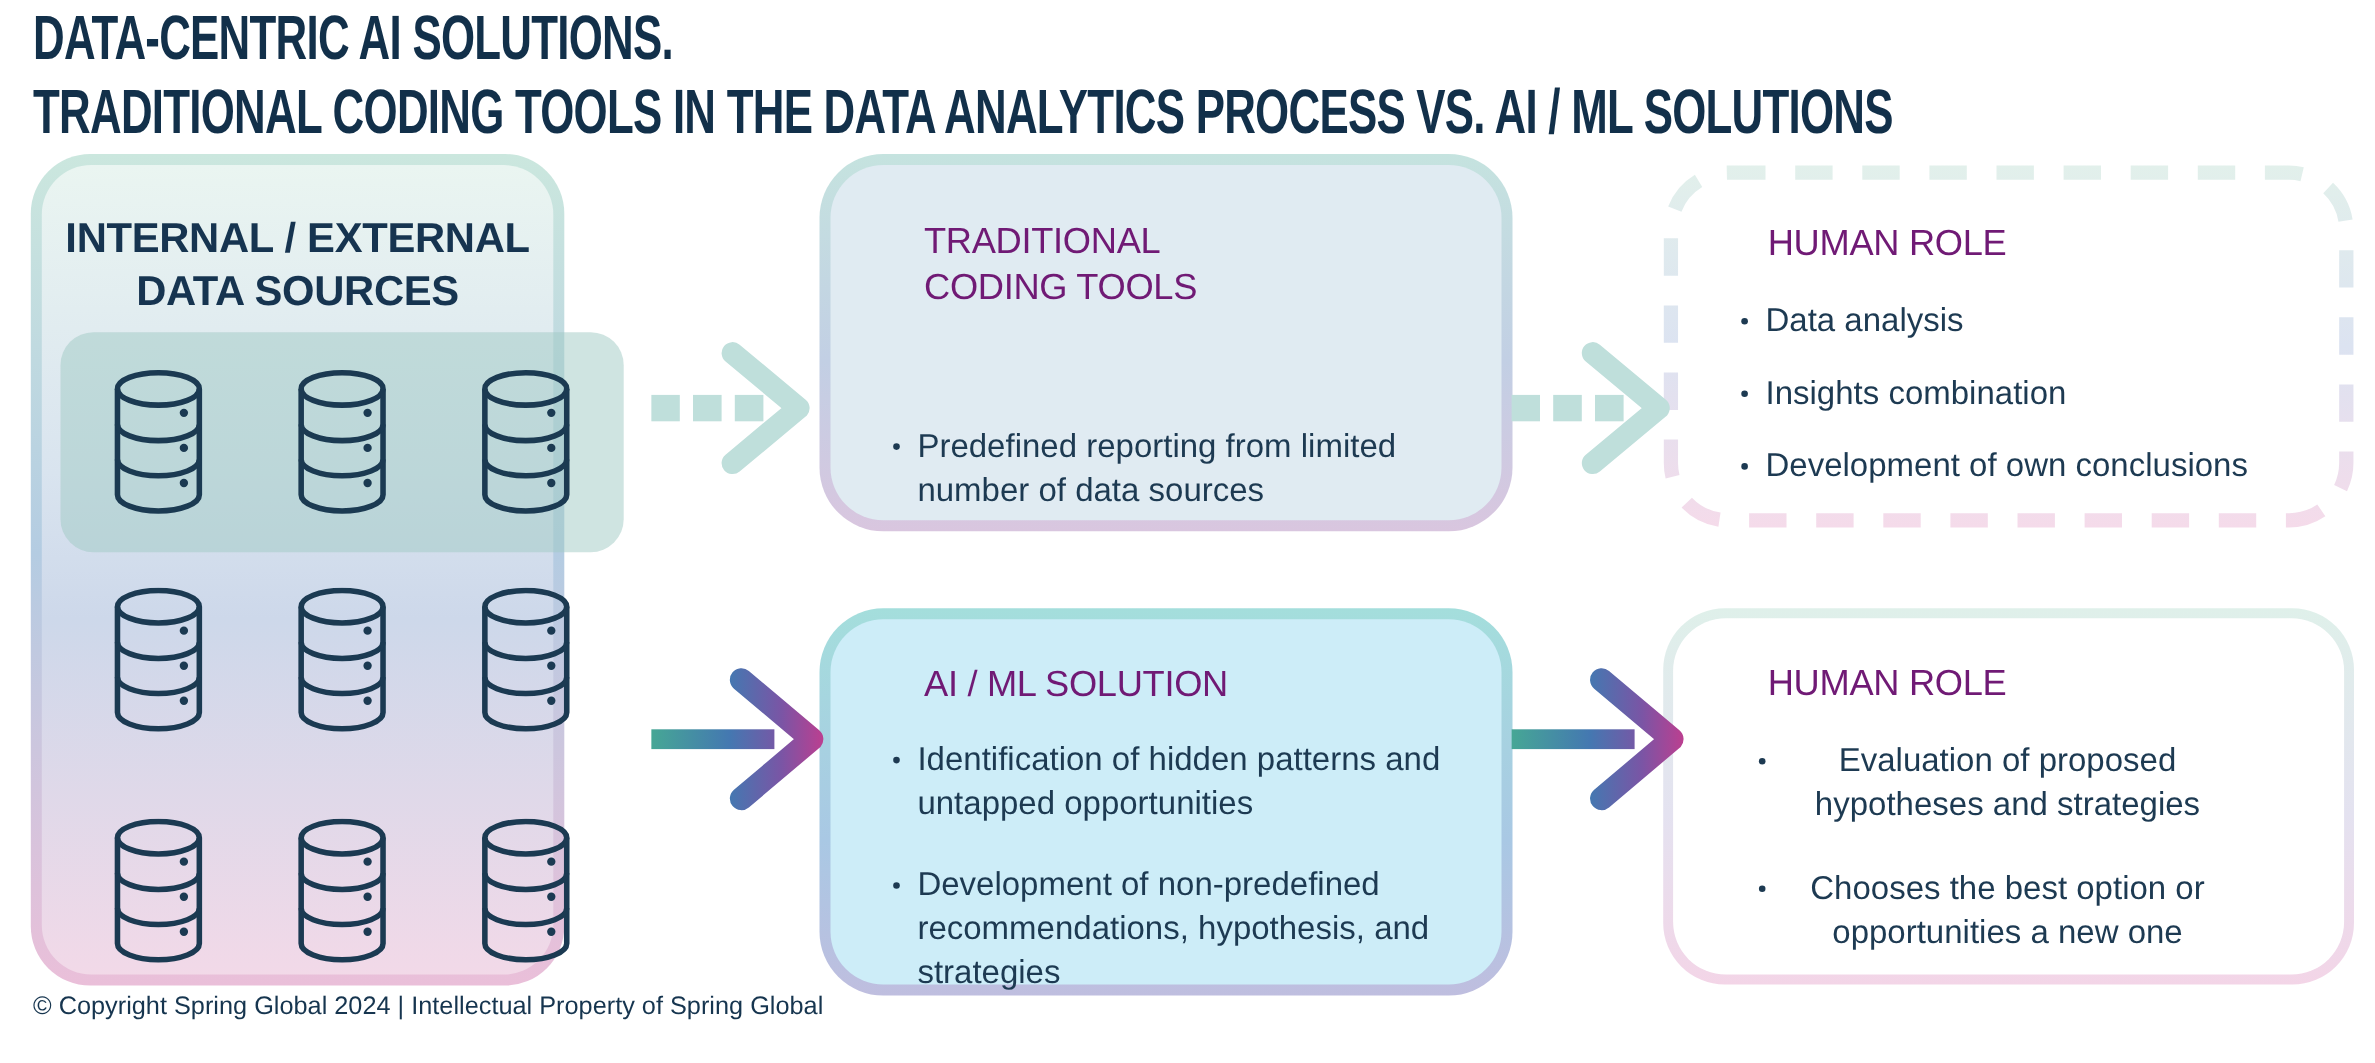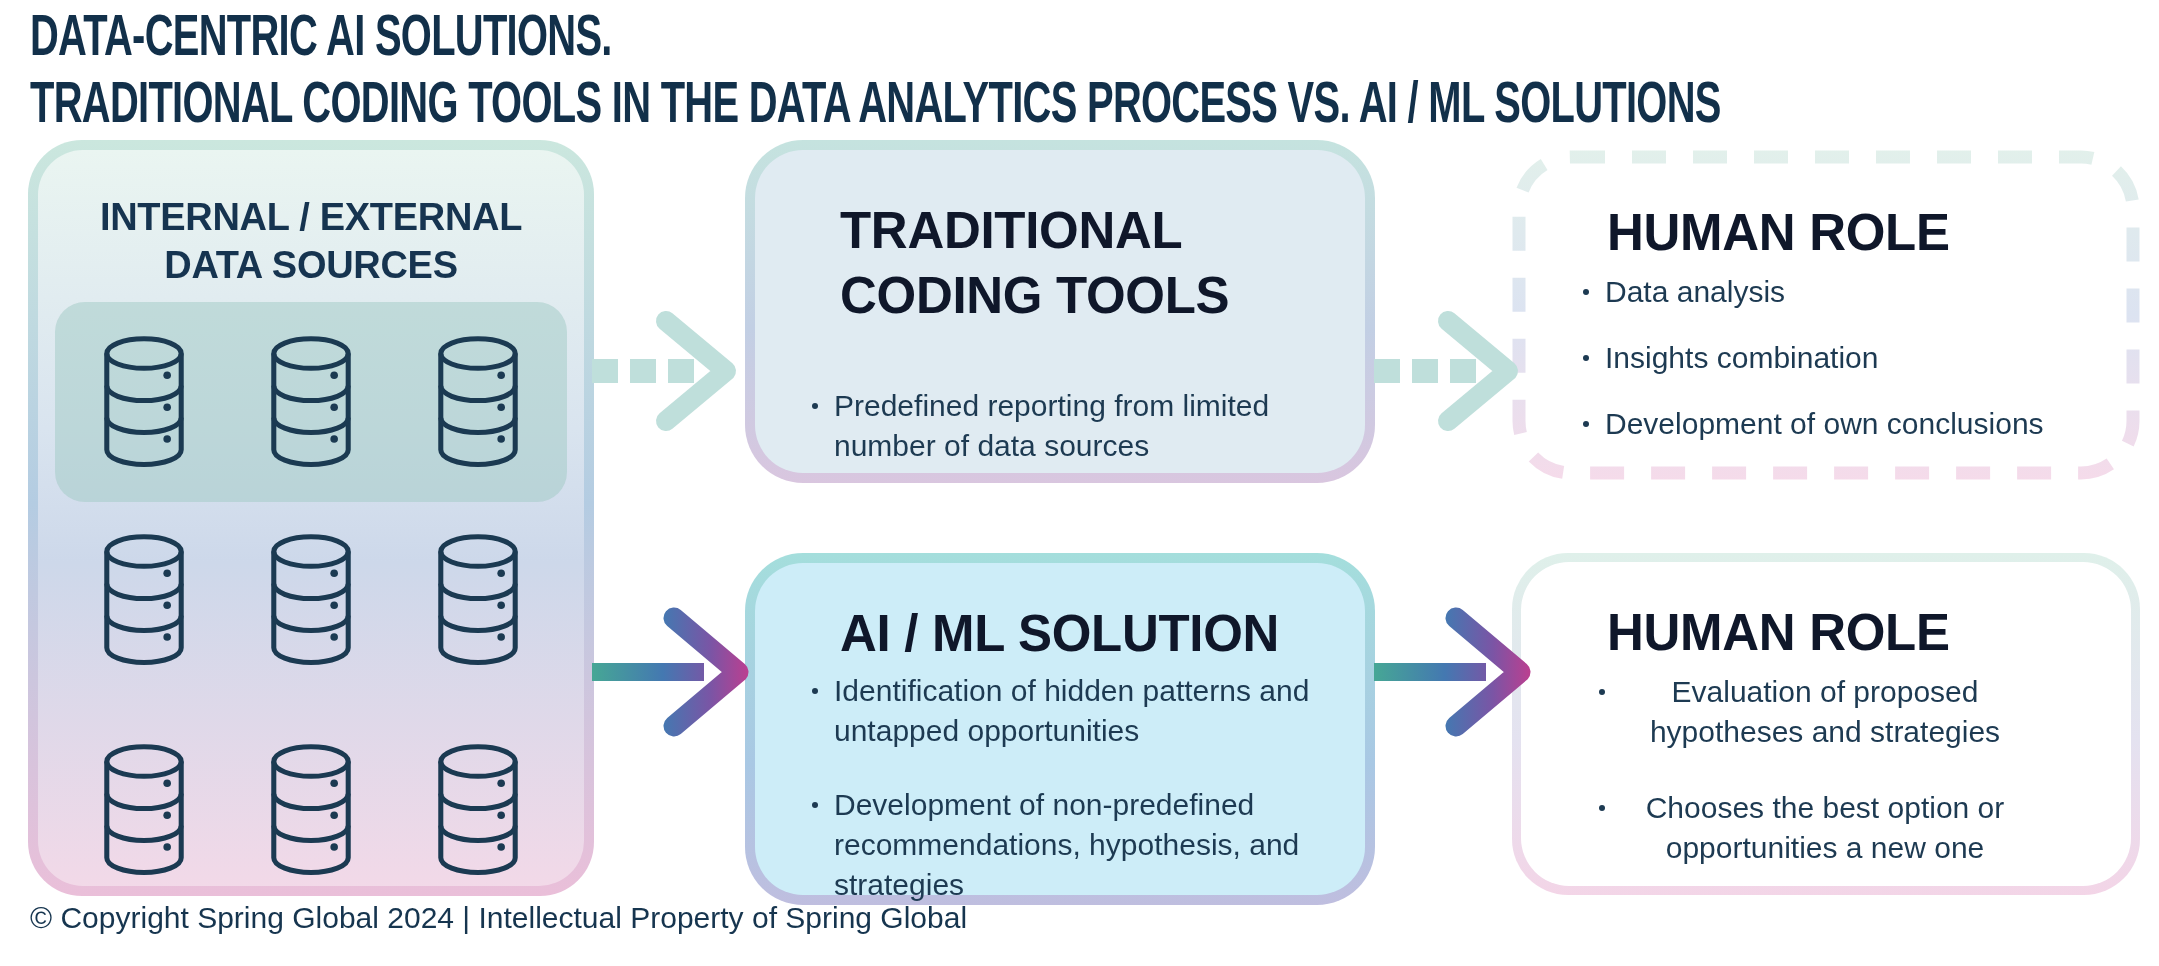--- a/index.html
+++ b/index.html
@@ -12,21 +12,21 @@
   .main-title {
     position:absolute; left:30px; top:2px; color:#12304A;
     font-weight:bold; font-size:57px; line-height:1.17; letter-spacing:-1px;
     transform:scaleX(0.70); transform-origin:left top; white-space:nowrap;
   }
 
   
   .gbox { position:absolute; box-sizing:border-box; }
   .gbox .fill { position:relative; width:100%; height:100%; box-sizing:border-box; }
 
-  .left-box { left:28px; top:140px; width:566px; height:756px; border-radius:54px; padding:10px;
+  .left-box { left:28px; top:140px; width:485px; height:756px; border-radius:54px; padding:10px;
     background:linear-gradient(180deg,#CBE7DE 0%,#B4CCE2 48%,#EABFD9 100%); }
   .left-box .fill { border-radius:45px;
     background:linear-gradient(180deg,#EAF5F1 0%,#D9E4EF 38%,#CDD8EA 56%,#F2D9E8 100%); }
 
   .trad-box { left:745px; top:140px; width:630px; height:343px; border-radius:58px; padding:10px;
     background:linear-gradient(180deg,#C5E3DF 0%,#C2CFE4 55%,#D9C6DF 100%); }
   .trad-box .fill { border-radius:48px; background:#E0EBF2; }
 
   .aiml-box { left:745px; top:553px; width:630px; height:352px; border-radius:58px; padding:10px;
     background:linear-gradient(180deg,#A4DEDC 0%,#A9C8E4 60%,#BFBEDF 100%); }
@@ -34,21 +34,21 @@
 
   .hrb-box { left:1512px; top:553px; width:628px; height:342px; border-radius:56px; padding:9px;
     background:linear-gradient(180deg,#DFF0EA 0%,#E4E2F0 55%,#F3D5E7 100%); }
   .hrb-box .fill { border-radius:48px; background:#ffffff; }
 
   .hrt-box { position:absolute; left:1512px; top:150px; width:628px; height:330px; }
   .hrt-box .dash-svg { position:absolute; left:0; top:0; }
   .hrt-box .content { position:absolute; inset:0; }
 
   
-  .box-title { position:absolute; font-size:51px; font-weight:bold; color:#0f172a;
+  .box-title { position:absolute; font-size:33px; font-weight:normal; color:#701a75;
     line-height:1.28; letter-spacing:-0.3px; }
   .ds-title { position:absolute; top:44px; left:0; right:0; text-align:center;
     font-size:38px; font-weight:bold; color:#163450; line-height:1.25; letter-spacing:-0.3px; }
 
   .bullets { position:absolute; }
   .bullet { display:flex; gap:16px; margin-bottom:32px; }
   .bullet .dot { flex:none; width:6px; height:6px; border-radius:50%; background:#1D3A52; margin-top:17px; }
   .bullet .btxt { font-size:30px; line-height:1.33; color:#1D3A52; }
   .bullets-single .bullet { margin-bottom:26px; }
 
@@ -62,21 +62,21 @@
   .db-row-3 { top:594px; }
 
   
   .arrow { position:absolute; }
   .a-top-1 { left:592px; top:305px; }
   .a-top-2 { left:1374px; top:305px; }
   .a-bot-1 { left:592px; top:604px; }
   .a-bot-2 { left:1374px; top:604px; }
 
   
-  .footer-text { position:absolute; left:30px; top:901px; font-size:30px; color:#16354F; }
+  .footer-text { position:absolute; left:30px; top:901px; font-size:23px; color:#16354F; }
 </style>
 </head>
 <body>
 
 <div class="canvas">
 
   <div class="main-title">
     <div>DATA-CENTRIC AI SOLUTIONS.</div>
     <div>TRADITIONAL CODING TOOLS IN THE DATA ANALYTICS PROCESS VS. AI / ML SOLUTIONS</div>
   </div>

